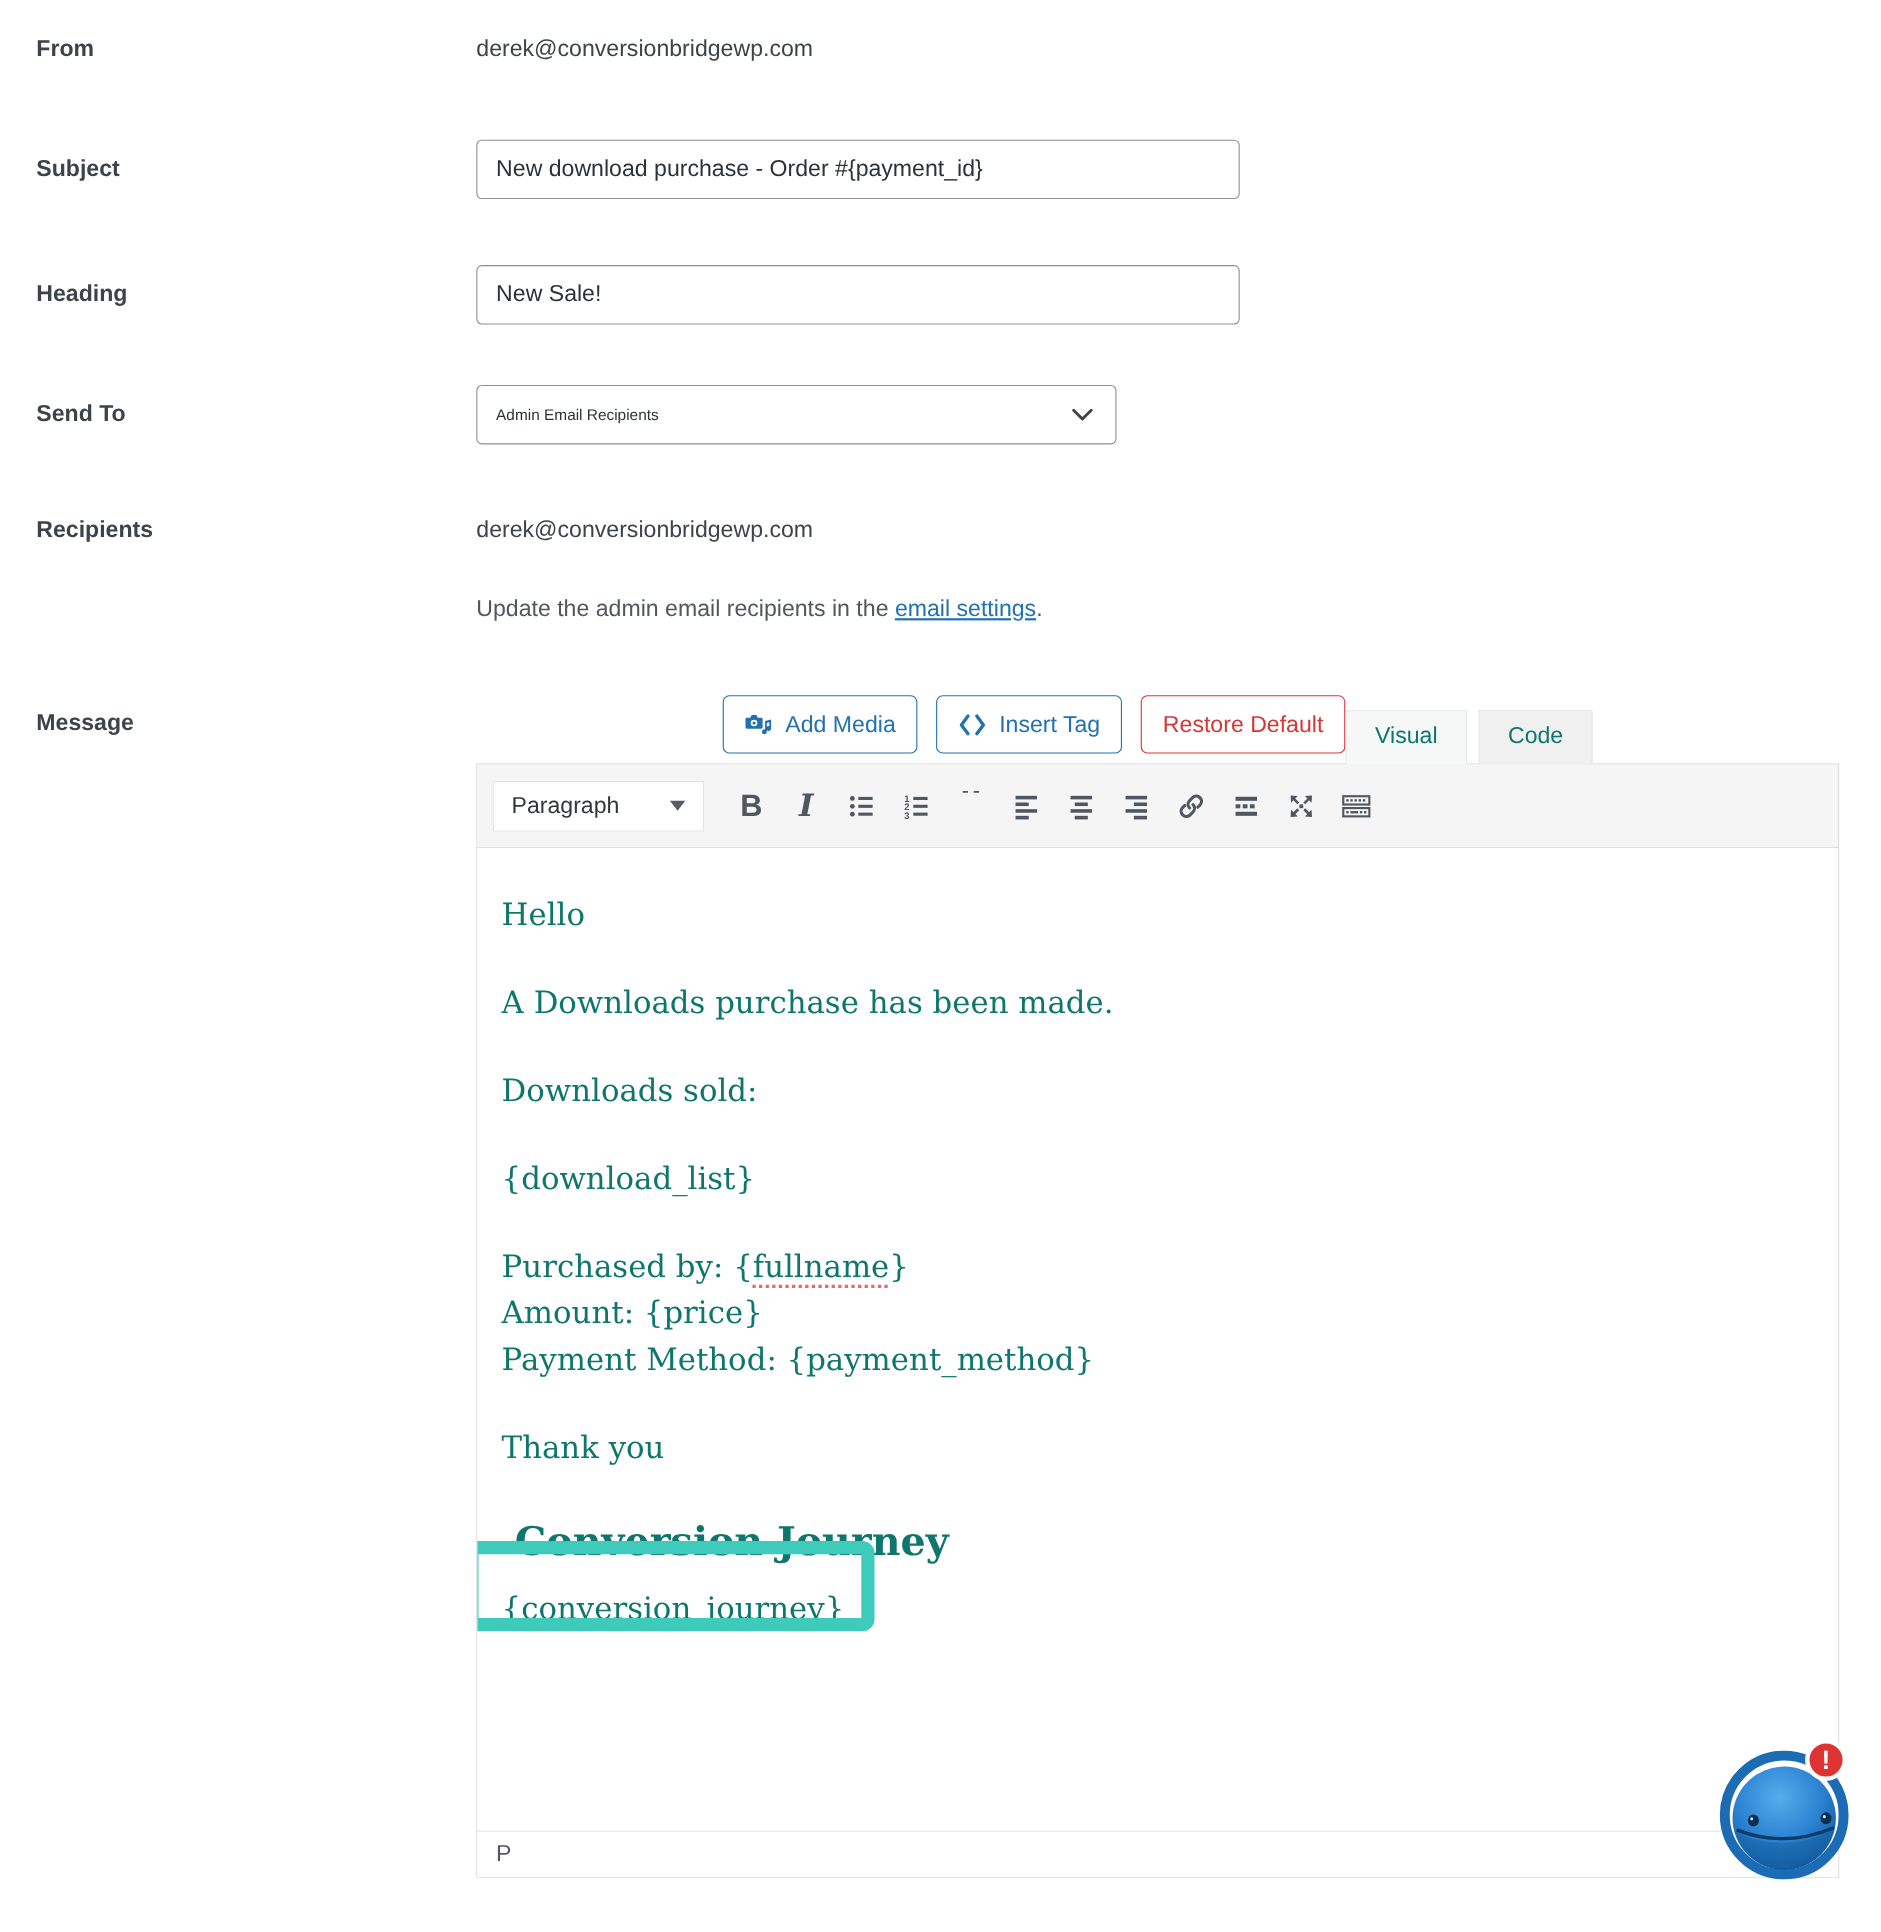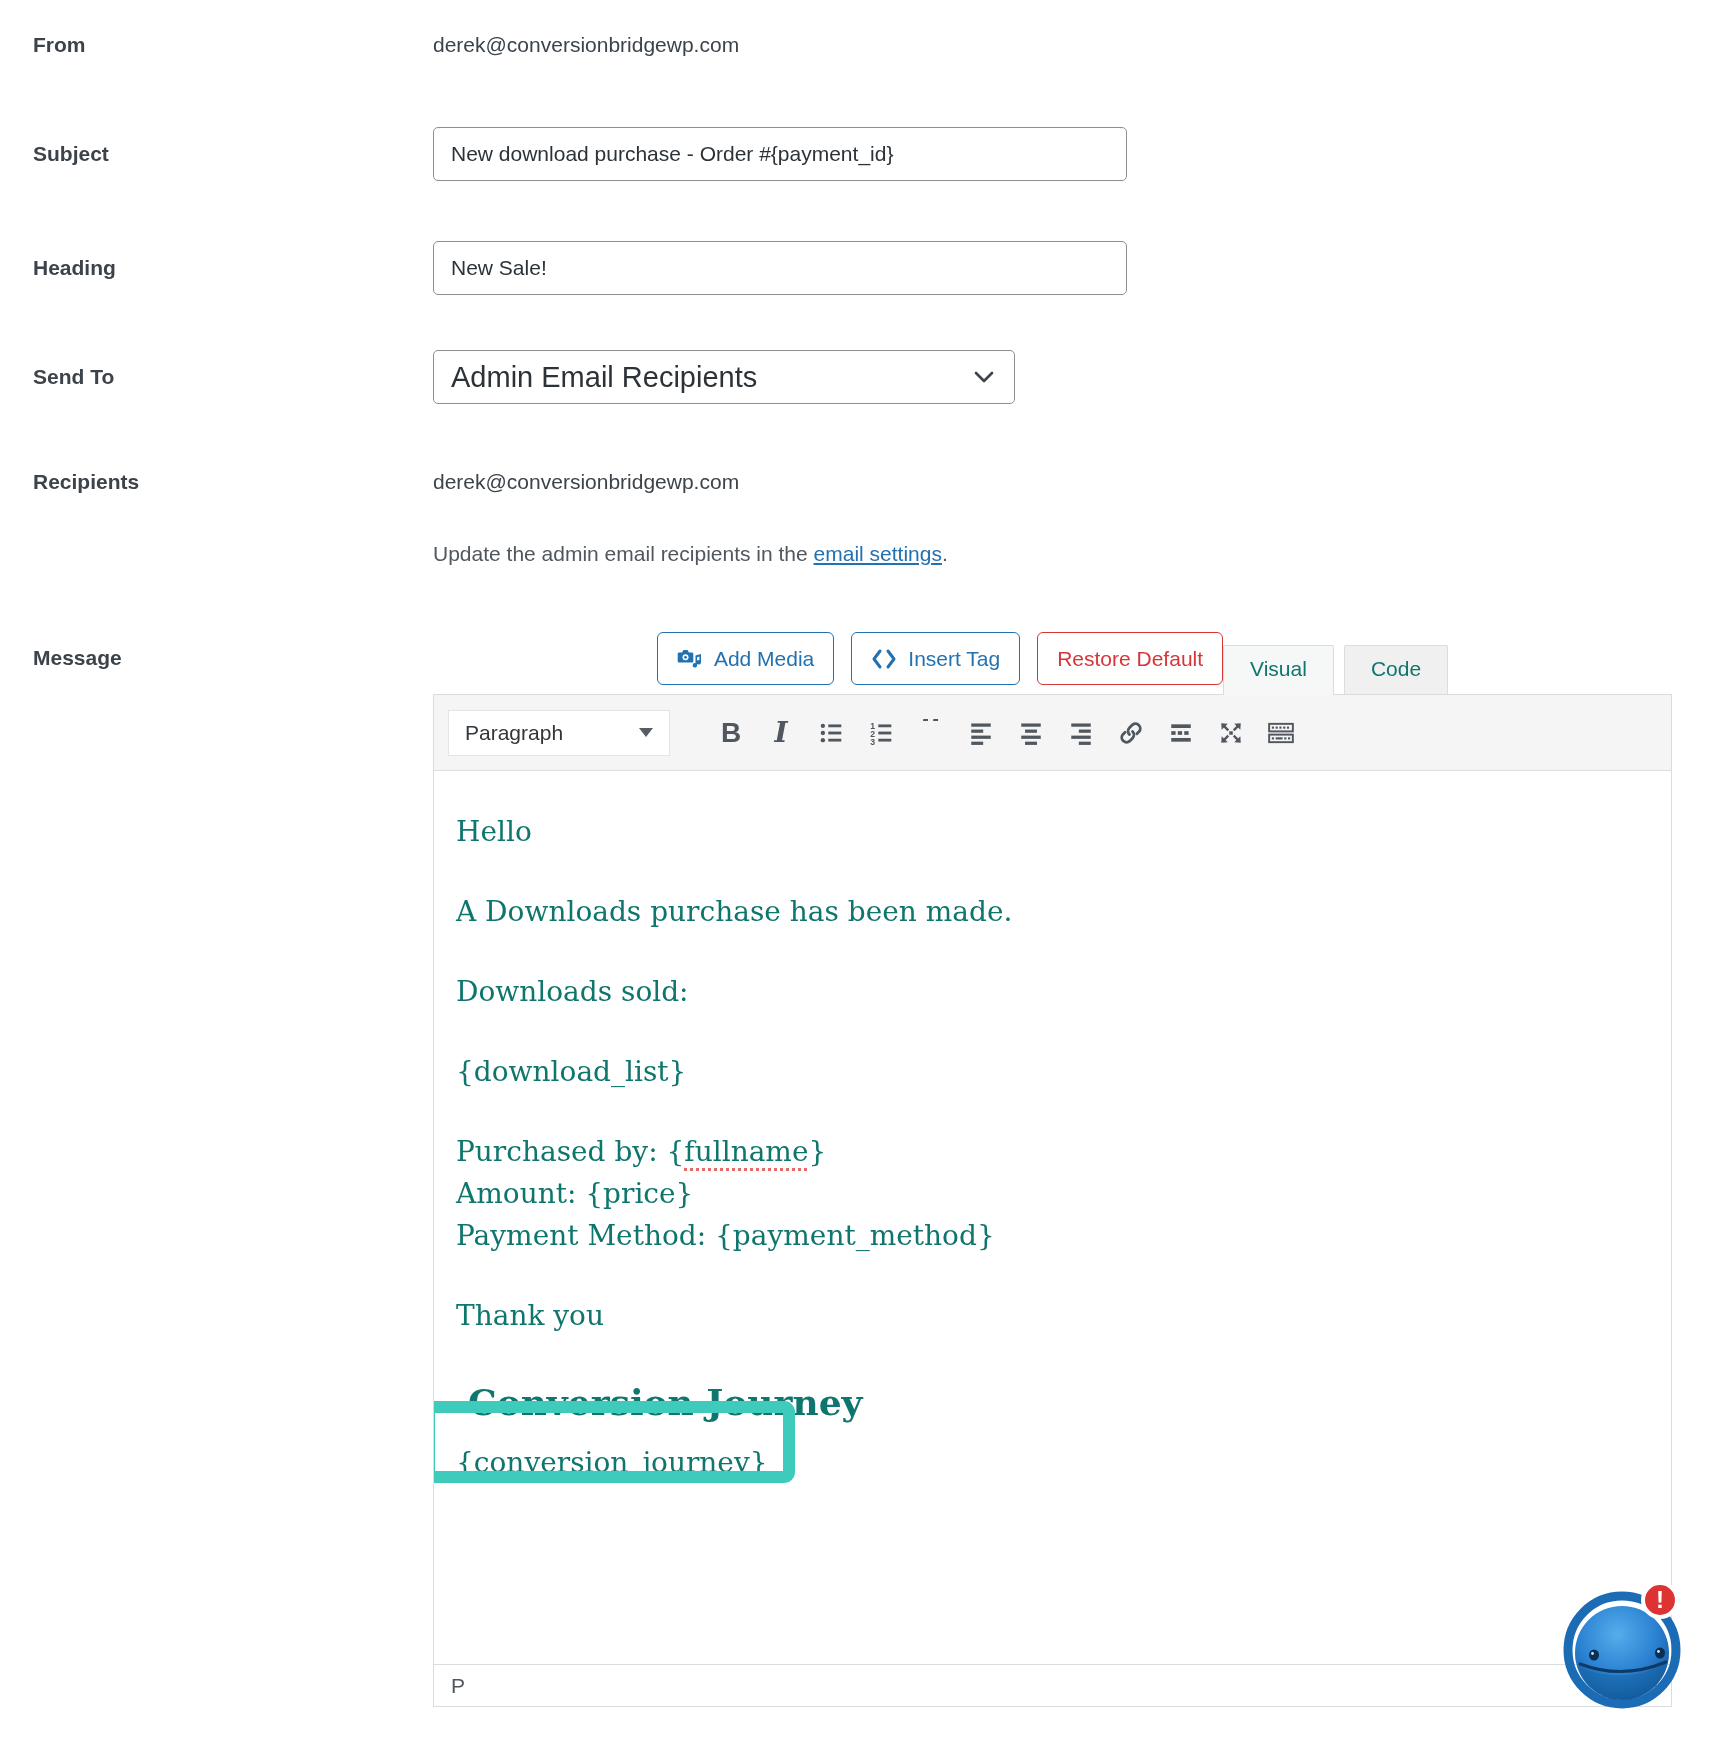--- a/index.html
+++ b/index.html
@@ -22,21 +22,21 @@
   .row-message { margin-top:66px; }
 
   .text-input {
     width:694px; height:54px; border:1px solid #8c8f94; border-radius:5px;
     font-family:"Liberation Sans",sans-serif; font-size:21px; color:#2c3338;
     padding:0 17px; background:#fff; outline:none;
   }
   .select-box {
     width:582px; height:54px; border:1px solid #8c8f94; border-radius:5px;
     background:#fff; display:flex; align-items:center; justify-content:space-between;
-    padding:0 20px 0 17px; font-size:29px; color:#2c3338; cursor:pointer;
+    padding:0 20px 0 17px; font-size:14px; color:#2c3338; cursor:pointer;
   }
   .helper-text { font-size:21px; color:#50575e; }
   .helper-text a { color:#2271b1; text-decoration:underline; cursor:pointer; }
 
   
   .editor-col { width:1239px; position:relative; }
   .editor-topbar { display:flex; justify-content:center; align-items:flex-end; height:62px; }
   .topbar-buttons { display:flex; gap:17px; align-items:flex-start; height:62px; }
   .btn {
     display:inline-flex; align-items:center; gap:11px; background:#fff;
@@ -52,23 +52,23 @@
     padding:11px 26px 13px; cursor:pointer; border-radius:2px 2px 0 0;
   }
   .tab-active { background:#f6f7f7; position:relative; z-index:2; margin-bottom:-1px; padding-bottom:14px; }
 
   .mce-frame { border:1px solid #dcdcde; background:#fff; }
   .mce-toolbar {
     background:#f5f5f5; border-bottom:1px solid #dedede; height:76px;
     display:flex; align-items:center; padding:0 14px; gap:4px;
   }
   .para-select {
-    width:222px; height:46px; background:#fff; border:1px solid #e2e4e7;
+    width:192px; height:46px; background:#fff; border:1px solid #e2e4e7;
     display:flex; align-items:center; justify-content:space-between;
-    padding:0 16px; font-size:21px; color:#32373c; margin-right:34px; cursor:pointer;
+    padding:0 16px; font-size:21px; color:#32373c; margin-right:16px; cursor:pointer;
   }
   .para-caret { width:0; height:0; border-left:7px solid transparent; border-right:7px solid transparent; border-top:9px solid #555d66; }
   .tool {
     width:46px; height:46px; border:none; background:transparent; display:flex;
     align-items:center; justify-content:center; cursor:pointer; color:#50575e;
   }
   .glyph-bold { font-size:28px; font-weight:800; color:#50575e; font-family:"Liberation Sans",sans-serif; }
   .glyph-italic { font-size:28px; font-style:italic; font-weight:600; color:#50575e; font-family:"DejaVu Serif",serif; }
   .glyph-quote { font-size:52px; line-height:20px; color:#50575e; font-family:"DejaVu Serif",serif; height:28px; overflow:hidden; display:inline-block; }
   .tool svg { display:block; }

